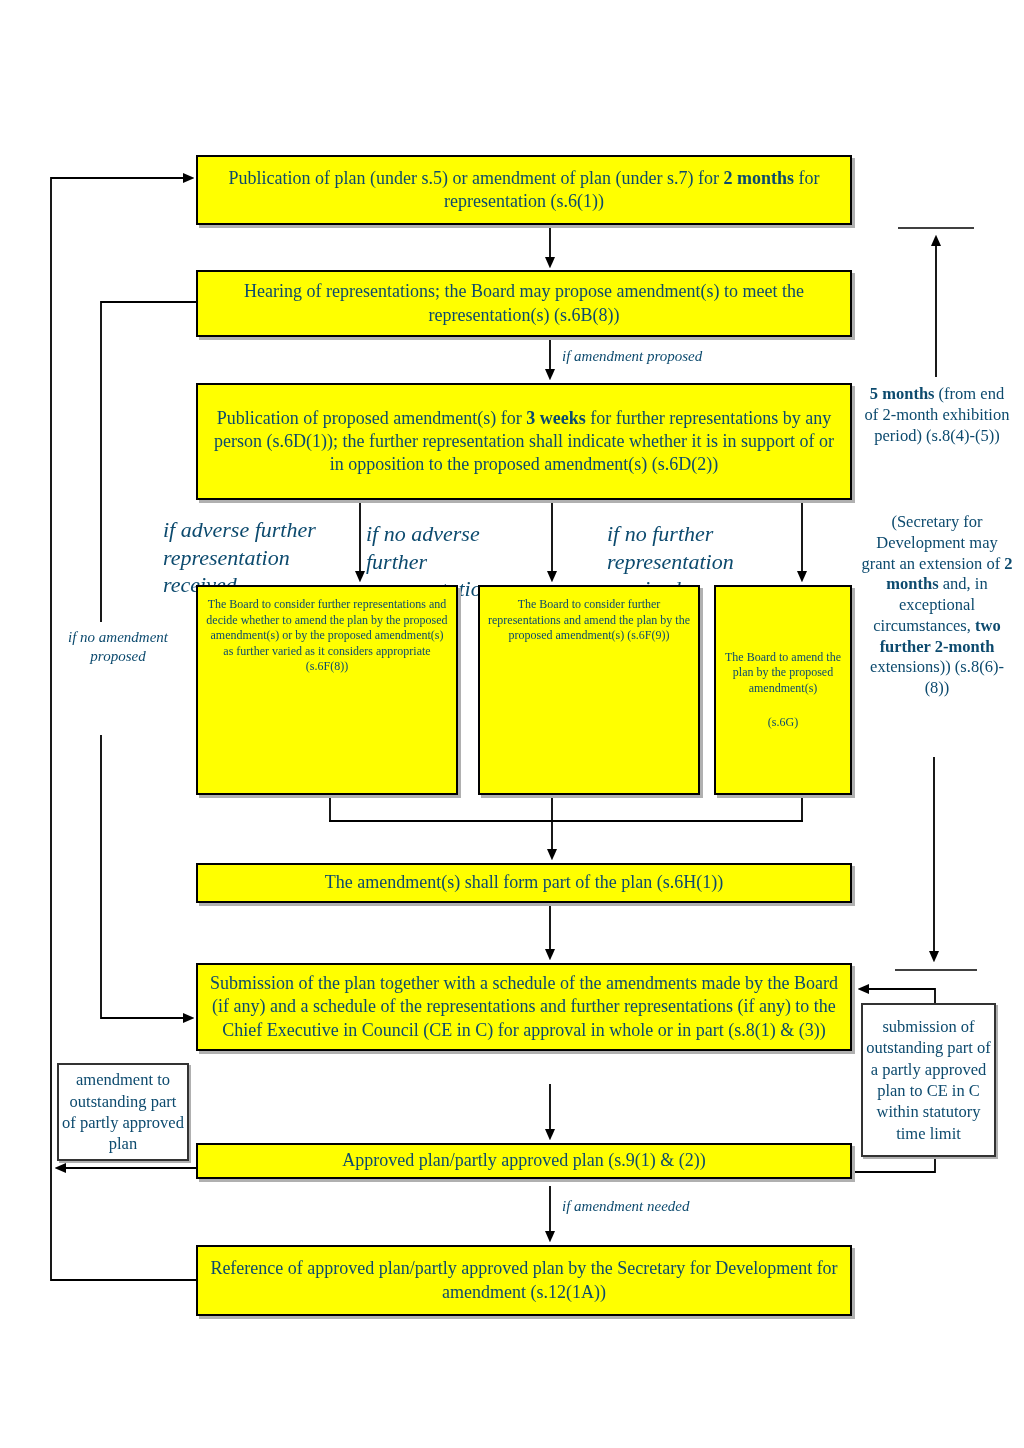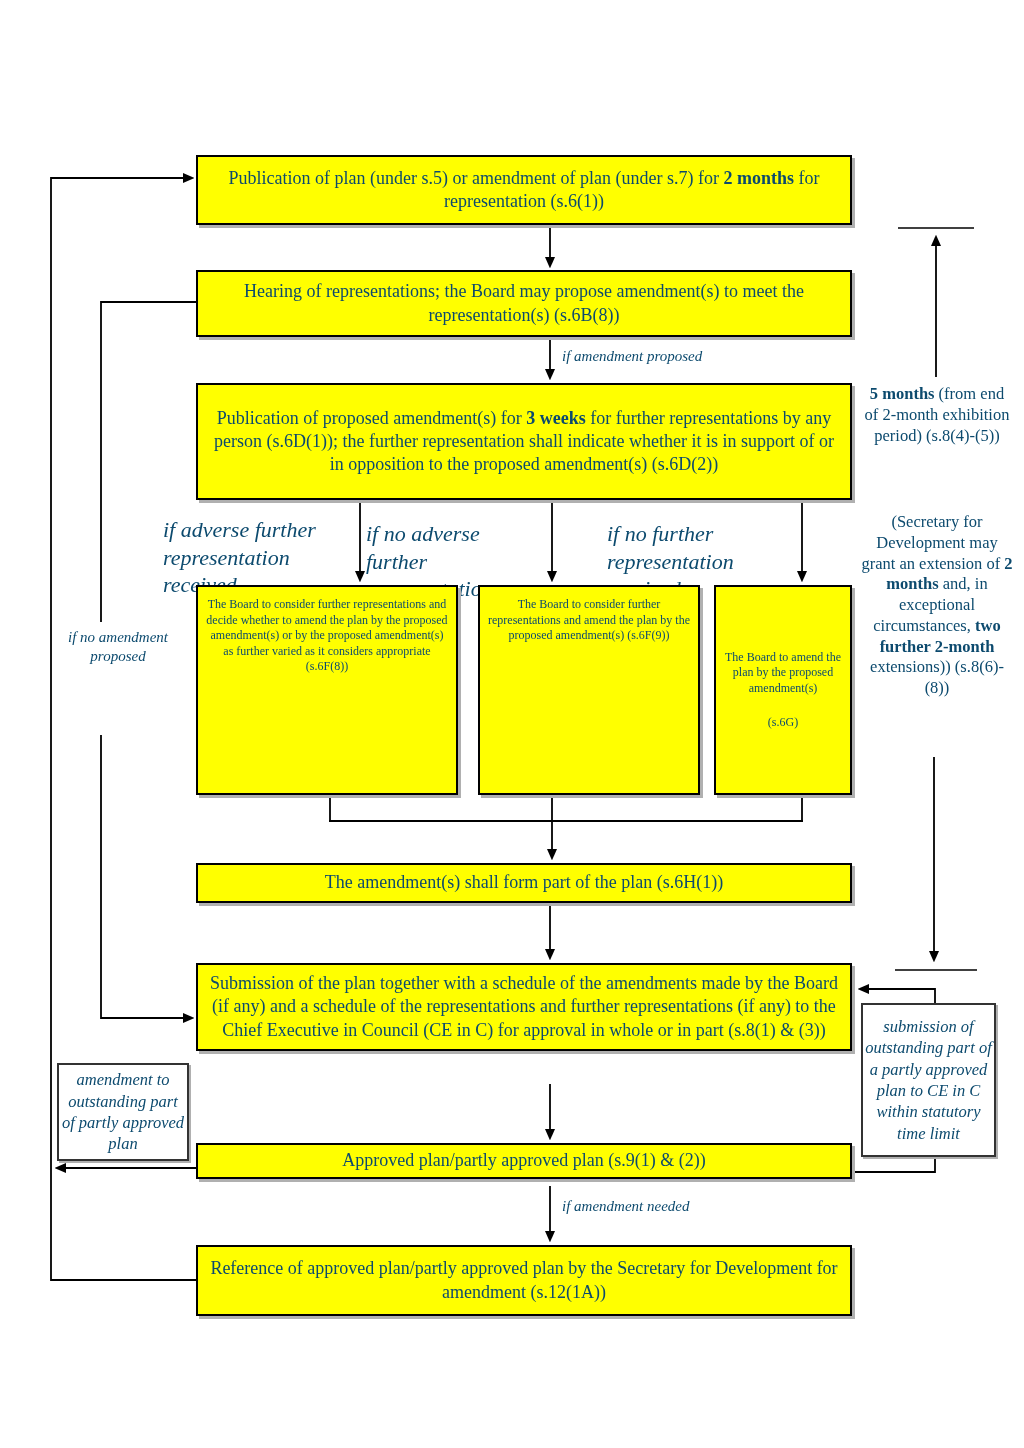--- a/index.html
+++ b/index.html
@@ -29,21 +29,21 @@
     position:absolute;z-index:2;font-style:italic;font-size:15px;line-height:1.25;
   }
   .branch{font-size:22px;}
   .note{
     position:absolute;z-index:2;font-size:16.5px;line-height:1.26;text-align:center;
   }
   .wbox{
     position:absolute;z-index:3;background:var(--background);
     border:2px solid #333;box-shadow:2px 2px 0 var(--shadow);
     display:flex;align-items:center;justify-content:center;
-    font-style:italic;font-size:16.5px;line-height:1.3;text-align:center;
+    font-size:16.5px;line-height:1.3;text-align:center;
     box-sizing:border-box;padding:4px 2px;
   }
 </style>
 </head>
 <body>
 
 <div class="canvas">
 
   <svg class="wires" width="1024" height="1448" viewBox="0 0 1024 1448">
     <defs>

